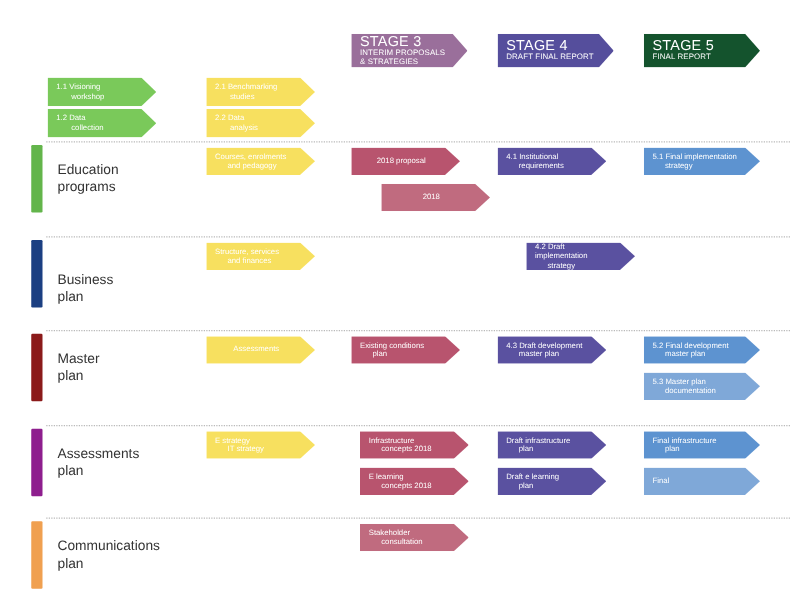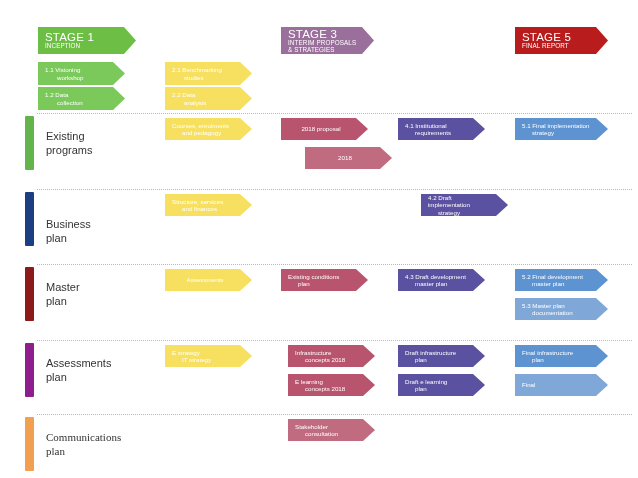--- a/index.html
+++ b/index.html
@@ -101,29 +101,29 @@
     line-height: 1.27;
     white-space: pre-line;
   }
   .lane-title .t2 { display: block; }
 </style>
 </head>
 <body>
 
 <div id="board">
 
-  <div class="chev stage-head" style="left:38px; top:27px; width:98px; background:#6cbe45;">
-    <span class="s-title">STAGE 1</span>
-    <span class="s-sub">INCEPTION</span>
-  </div>
   <div class="chev stage-head" style="left:281px; top:27px; width:93px; background:#9a6f9b;justify-content:center;">
     <span class="s-title">STAGE 3</span>
     <span class="s-sub">INTERIM PROPOSALS &amp; STRATEGIES</span>
   </div>
-  <div class="chev stage-head" style="left:515px; top:27px; width:93px; background:#b91c1c;">
+  <div class="chev stage-head" style="left:398px; top:27px; width:93px; background:#554e9c;">
+    <span class="s-title">STAGE 4</span>
+    <span class="s-sub">DRAFT FINAL REPORT</span>
+  </div>
+  <div class="chev stage-head" style="left:515px; top:27px; width:93px; background:#14532d;">
     <span class="s-title">STAGE 5</span>
     <span class="s-sub">FINAL REPORT</span>
   </div>
 
   <div class="chev task" style="left:38px; top:62px; width:87px; background:#7ac95a;">
     <span class="l1">1.1 Visioning</span>
     <span class="l2">workshop</span>
   </div>
   <div class="chev task" style="left:38px; top:87px; width:87px; background:#7ac95a;">
     <span class="l1">1.2 Data</span>
@@ -135,21 +135,21 @@
     <span class="l2">studies</span>
   </div>
   <div class="chev task" style="left:165px; top:87px; width:87px; background:#f7e05f;">
     <span class="l1">2.2 Data</span>
     <span class="l2">analysis</span>
   </div>
 
   <div class="row-sep" style="top:113px;"></div>
   <div class="lane-bar" style="left:25px; top:116px; height:54px; background:#63b54b;"></div>
   <div class="lane-title" style="left:46px; top:116px;">
-    <span>Existing</span>
+    <span>Education</span>
     <span class="t2">programs</span>
   </div>
 
   <div class="chev deliv" style="left:165px; top:118px; width:87px; background:#f7e05f;">
     <span class="l1">Courses, enrolments</span>
     <span class="l2">and pedagogy</span>
   </div>
   <div class="chev deliv center-lbl" style="left:281px; top:118px; width:87px; background:#b8546e;">
     <span class="l1">2018 proposal</span>
   </div>
@@ -238,21 +238,21 @@
   <div class="chev deliv" style="left:515px; top:345px; width:93px; background:#5d93d0;">
     <span class="l1">Final infrastructure</span>
     <span class="l2">plan</span>
   </div>
   <div class="chev deliv" style="left:515px; top:374px; width:93px; background:#7fa8d8;">
     <span class="l1">Final</span>
   </div>
 
   <div class="row-sep" style="top:414px;"></div>
   <div class="lane-bar" style="left:25px; top:417px; height:54px; background:#f0a050;"></div>
-  <div class="lane-title" style="left:46px; top:417px;font-family:Liberation Serif, serif;">
+  <div class="lane-title" style="left:46px; top:417px;">
     <span>Communications</span>
     <span class="t2">plan</span>
   </div>
 
   <div class="chev deliv" style="left:288px; top:419px; width:87px; background:#c06b7f;">
     <span class="l1">Stakeholder</span>
     <span class="l2">consultation</span>
   </div>
 
 </div>

